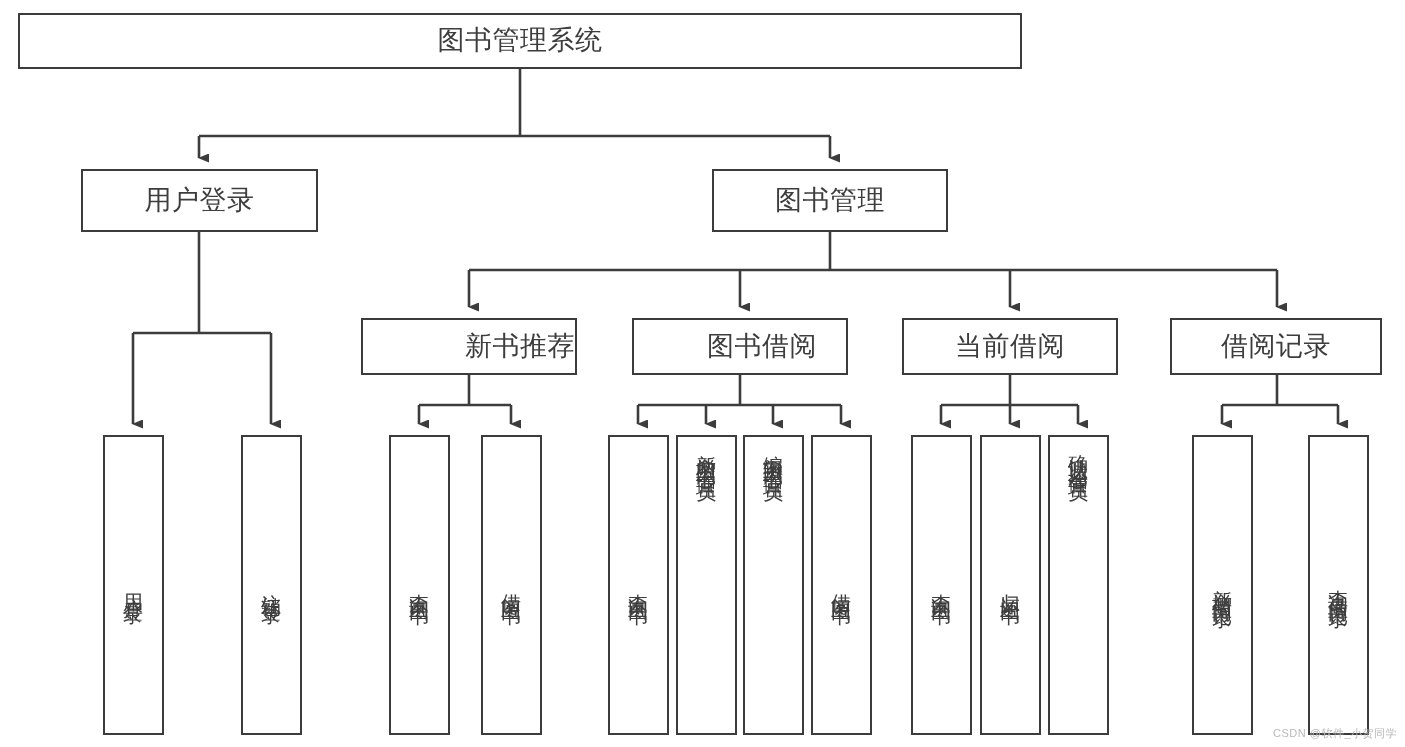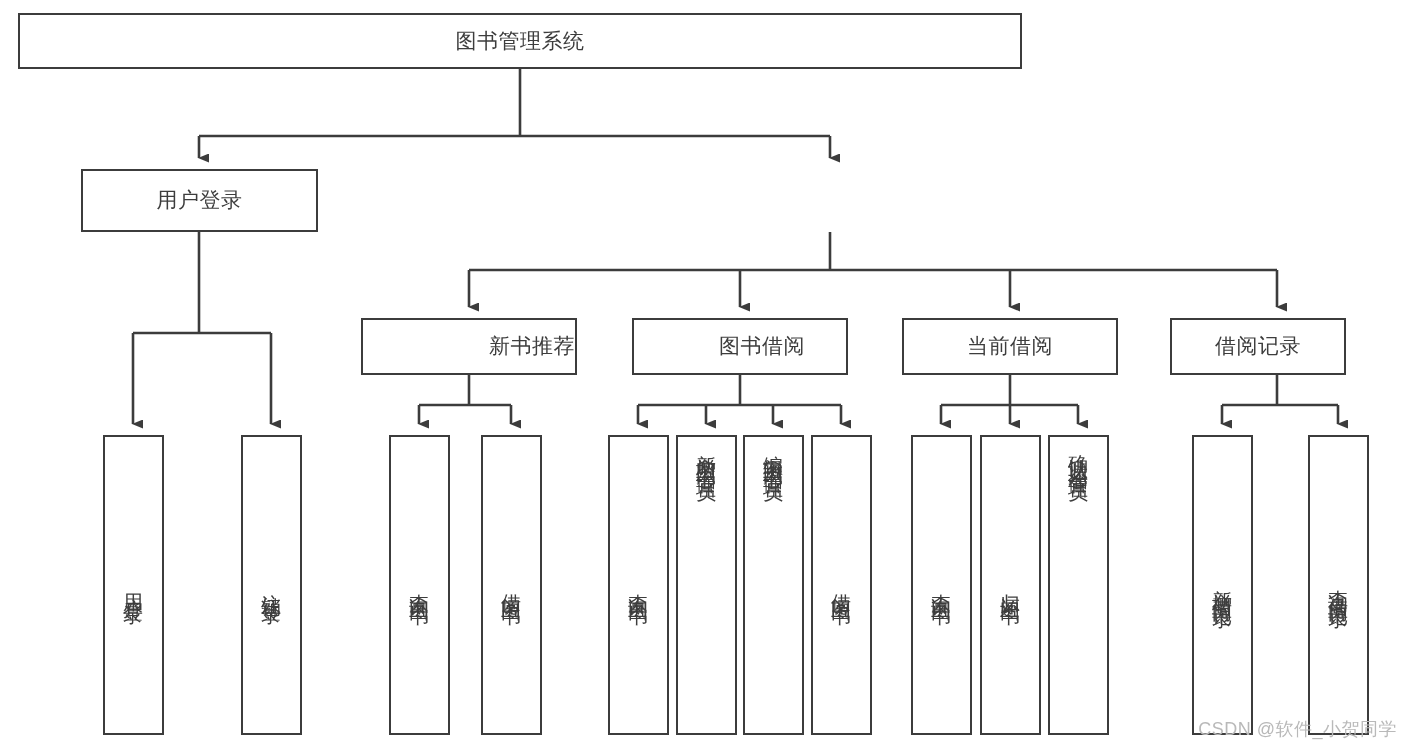--- a/index.html
+++ b/index.html
@@ -31,21 +31,21 @@
     position: absolute;
     box-sizing: border-box;
     background: #ffffff;
     border: 2px solid #3c3c3c;
     display: flex;
     align-items: center;
     justify-content: center;
     z-index: 2;
   }
   .node-label {
-    font-size: 21px;
+    font-size: 27px;
     line-height: 1.15;
     color: #3d3d3d;
     letter-spacing: 0.5px;
     white-space: nowrap;
     text-align: center;
   }
   
   .leaf .node-label {
     writing-mode: vertical-rl;
     text-orientation: upright;
@@ -59,21 +59,21 @@
     justify-content: center;
     padding-top: 2px;
   }
   .leaf.center-text {
     align-items: center;
   }
   #watermark {
     position: absolute;
     right: 8px;
     bottom: 6px;
-    font-size: 18px;
+    font-size: 11px;
     color: #b9b9b9;
     letter-spacing: 0.5px;
     z-index: 3;
     white-space: nowrap;
   }
 </style>
 </head>
 <body>
 
 <div id="diagram-root">
@@ -129,34 +129,37 @@
   </svg>
 
   <div class="node" style="left:18px; top:13px; width:1004px; height:56px;">
     <span class="node-label">图书管理系统</span>
   </div>
 
   <div class="node" style="left:81px; top:169px; width:237px; height:63px;">
     <span class="node-label">用户登录</span>
   </div>
 
+  <div class="node" style="left:712px; top:169px; width:236px; height:63px;">
+    <span class="node-label">图书管理</span>
+  </div>
 
   <div class="node" style="left:361px; top:318px; width:216px; height:57px;justify-content:flex-end;">
     <span class="node-label">新书推荐</span>
   </div>
 
   <div class="node" style="left:632px; top:318px; width:216px; height:57px;padding-left:44px;">
     <span class="node-label">图书借阅</span>
   </div>
 
   <div class="node" style="left:902px; top:318px; width:216px; height:57px;">
     <span class="node-label">当前借阅</span>
   </div>
 
-  <div class="node" style="left:1170px; top:318px; width:176px; height:57px;">
+  <div class="node" style="left:1170px; top:318px; width:212px; height:57px;">
     <span class="node-label">借阅记录</span>
   </div>
 
   <div class="node leaf center-text" style="left:103px; top:435px; width:61px; height:300px;">
     <span class="node-label">用户登录</span>
   </div>
 
   <div class="node leaf center-text" style="left:241px; top:435px; width:61px; height:300px;">
     <span class="node-label">注销登录</span>
   </div>

